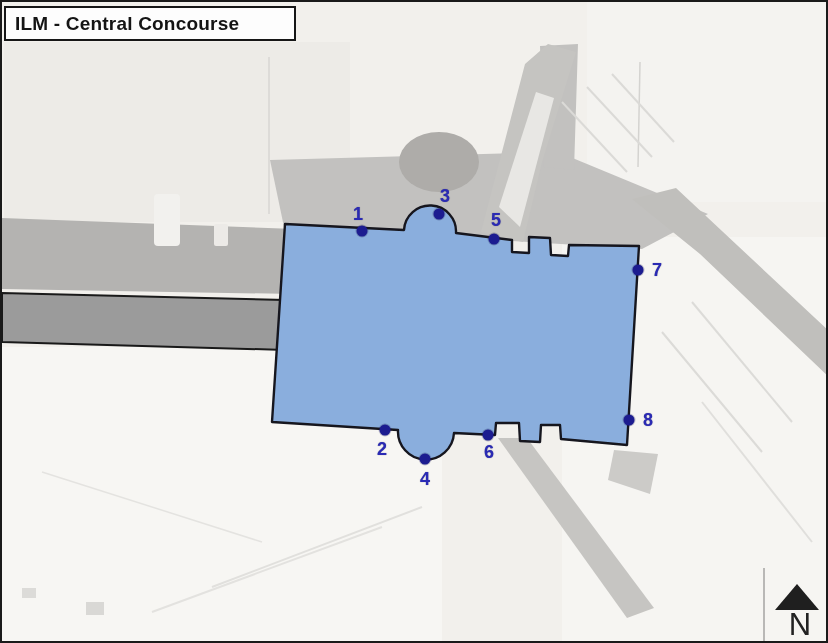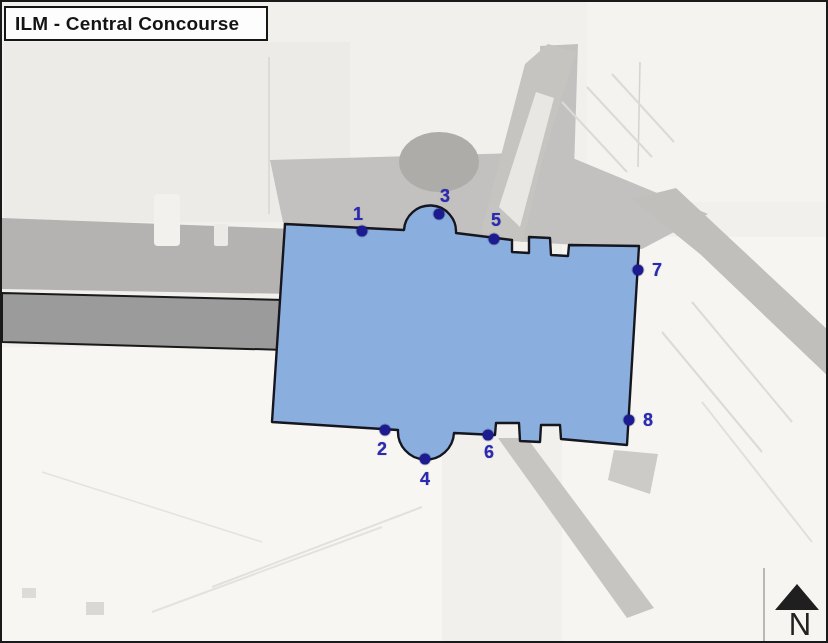--- a/index.html
+++ b/index.html
@@ -8,21 +8,21 @@
     width:828px;height:643px;
     box-sizing:border-box;
     border:2px solid #1a1a1a;
     background:#f2f0ec;
     overflow:hidden;
     font-family:"Liberation Sans", sans-serif;
   }
   .frame svg{position:absolute;left:0;top:0;}
   .title-box{
     position:absolute;left:2px;top:4px;
-    width:264px;height:35px;
+    width:292px;height:35px;
     box-sizing:border-box;
     background:#fdfdfd;
     border:2px solid #161616;
     display:flex;align-items:center;
     padding-left:9px;
   }
   .title-box span{
     font-size:19px;font-weight:bold;color:#141414;letter-spacing:.2px;
     white-space:nowrap;
   }

